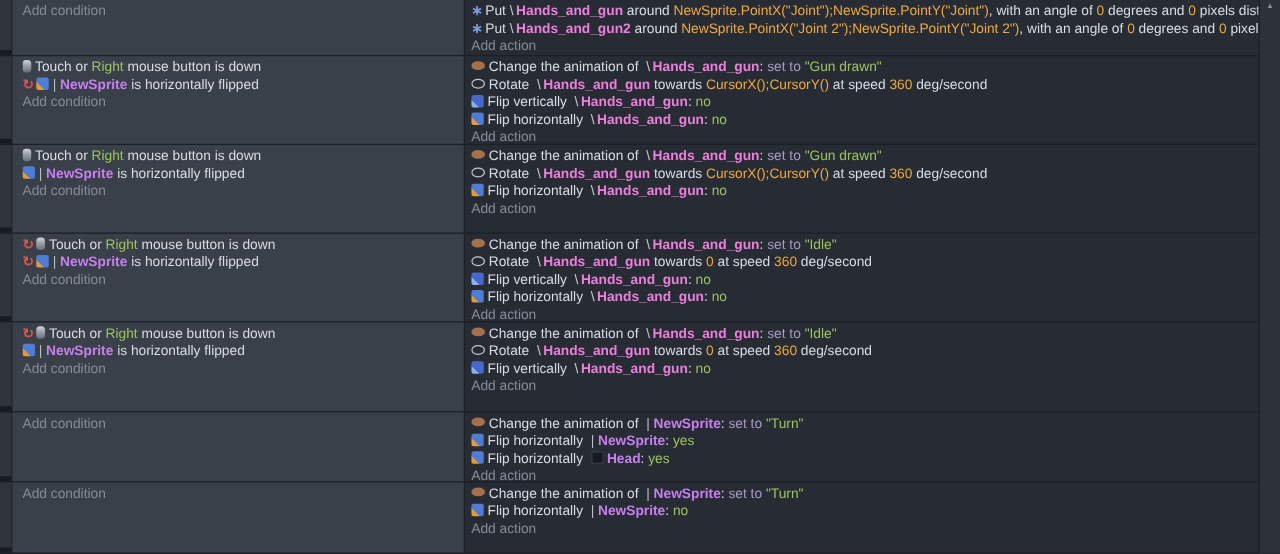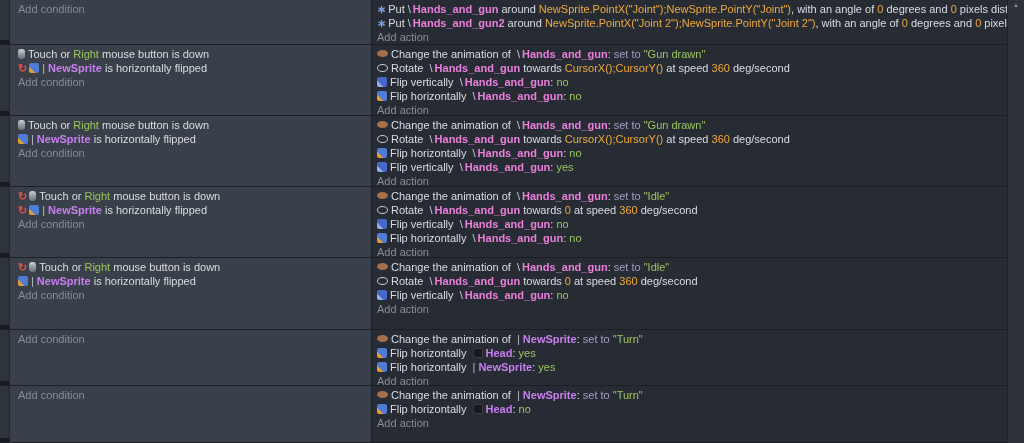--- a/index.html
+++ b/index.html
@@ -67,21 +67,20 @@
         <div class="gutter"></div>
         <div class="conds">
           <div class="line"><span class="ic ic-mouse"></span>Touch or <span class="c-green">Right</span> mouse button is down</div>
           <div class="line"><span class="ic ic-fliph"></span><span class="ic ic-th-bar">|</span><span class="c-obj2">NewSprite</span> is horizontally flipped</div>
           <div class="add">Add condition</div>
         </div>
         <div class="acts">
           <div class="line"><span class="ic ic-anim"></span>Change the animation of  <span class="ic ic-th-gun">\</span><span class="c-obj1">Hands_and_gun</span>: <span class="c-lav">set to</span> <span class="c-green">"Gun drawn"</span></div>
           <div class="line"><span class="ic ic-rotate"></span>Rotate  <span class="ic ic-th-gun">\</span><span class="c-obj1">Hands_and_gun</span> towards <span class="c-expr">CursorX();CursorY()</span> at speed <span class="c-expr">360</span> deg/second</div>
           <div class="line"><span class="ic ic-fliph"></span>Flip horizontally  <span class="ic ic-th-gun">\</span><span class="c-obj1">Hands_and_gun</span>: <span class="c-green">no</span></div>
-          <div class="line"><span class="ic ic-flipv"></span>Flip vertically  <span class="ic ic-th-gun">\</span><span class="c-obj1">Hands_and_gun</span>: <span class="c-green">yes</span></div>
           <div class="add">Add action</div>
         </div>
       </div>
       <div class="row r3">
         <div class="gutter"></div>
         <div class="conds">
           <div class="line"><span class="ic ic-invert">↻</span><span class="ic ic-mouse"></span>Touch or <span class="c-green">Right</span> mouse button is down</div>
           <div class="line"><span class="ic ic-invert">↻</span><span class="ic ic-fliph"></span><span class="ic ic-th-bar">|</span><span class="c-obj2">NewSprite</span> is horizontally flipped</div>
           <div class="add">Add condition</div>
         </div>
@@ -107,33 +106,33 @@
           <div class="add">Add action</div>
         </div>
       </div>
       <div class="row r5">
         <div class="gutter"></div>
         <div class="conds">
           <div class="add">Add condition</div>
         </div>
         <div class="acts">
           <div class="line"><span class="ic ic-anim"></span>Change the animation of  <span class="ic ic-th-bar">|</span><span class="c-obj2">NewSprite</span>: <span class="c-lav">set to</span> <span class="c-green">"Turn"</span></div>
+          <div class="line"><span class="ic ic-fliph"></span>Flip horizontally  <span class="ic ic-th-bar">|</span><span class="c-obj2">NewSprite</span>: <span class="c-green">yes</span></div>
           <div class="line"><span class="ic ic-fliph"></span>Flip horizontally  <span class="ic ic-th-head"></span><span class="c-obj2">Head</span>: <span class="c-green">yes</span></div>
-          <div class="line"><span class="ic ic-fliph"></span>Flip horizontally  <span class="ic ic-th-bar">|</span><span class="c-obj2">NewSprite</span>: <span class="c-green">yes</span></div>
           <div class="add">Add action</div>
         </div>
       </div>
       <div class="row r6">
         <div class="gutter"></div>
         <div class="conds">
           <div class="add">Add condition</div>
         </div>
         <div class="acts">
           <div class="line"><span class="ic ic-anim"></span>Change the animation of  <span class="ic ic-th-bar">|</span><span class="c-obj2">NewSprite</span>: <span class="c-lav">set to</span> <span class="c-green">"Turn"</span></div>
-          <div class="line"><span class="ic ic-fliph"></span>Flip horizontally  <span class="ic ic-th-head"></span><span class="c-obj2">Head</span>: <span class="c-green">no</span></div>
+          <div class="line"><span class="ic ic-fliph"></span>Flip horizontally  <span class="ic ic-th-bar">|</span><span class="c-obj2">NewSprite</span>: <span class="c-green">no</span></div>
           <div class="add">Add action</div>
         </div>
       </div>
     </div>
   <div id="scrollbar">
     <div class="up">▲</div>
   </div>
 </div>
 
 </body></html>

